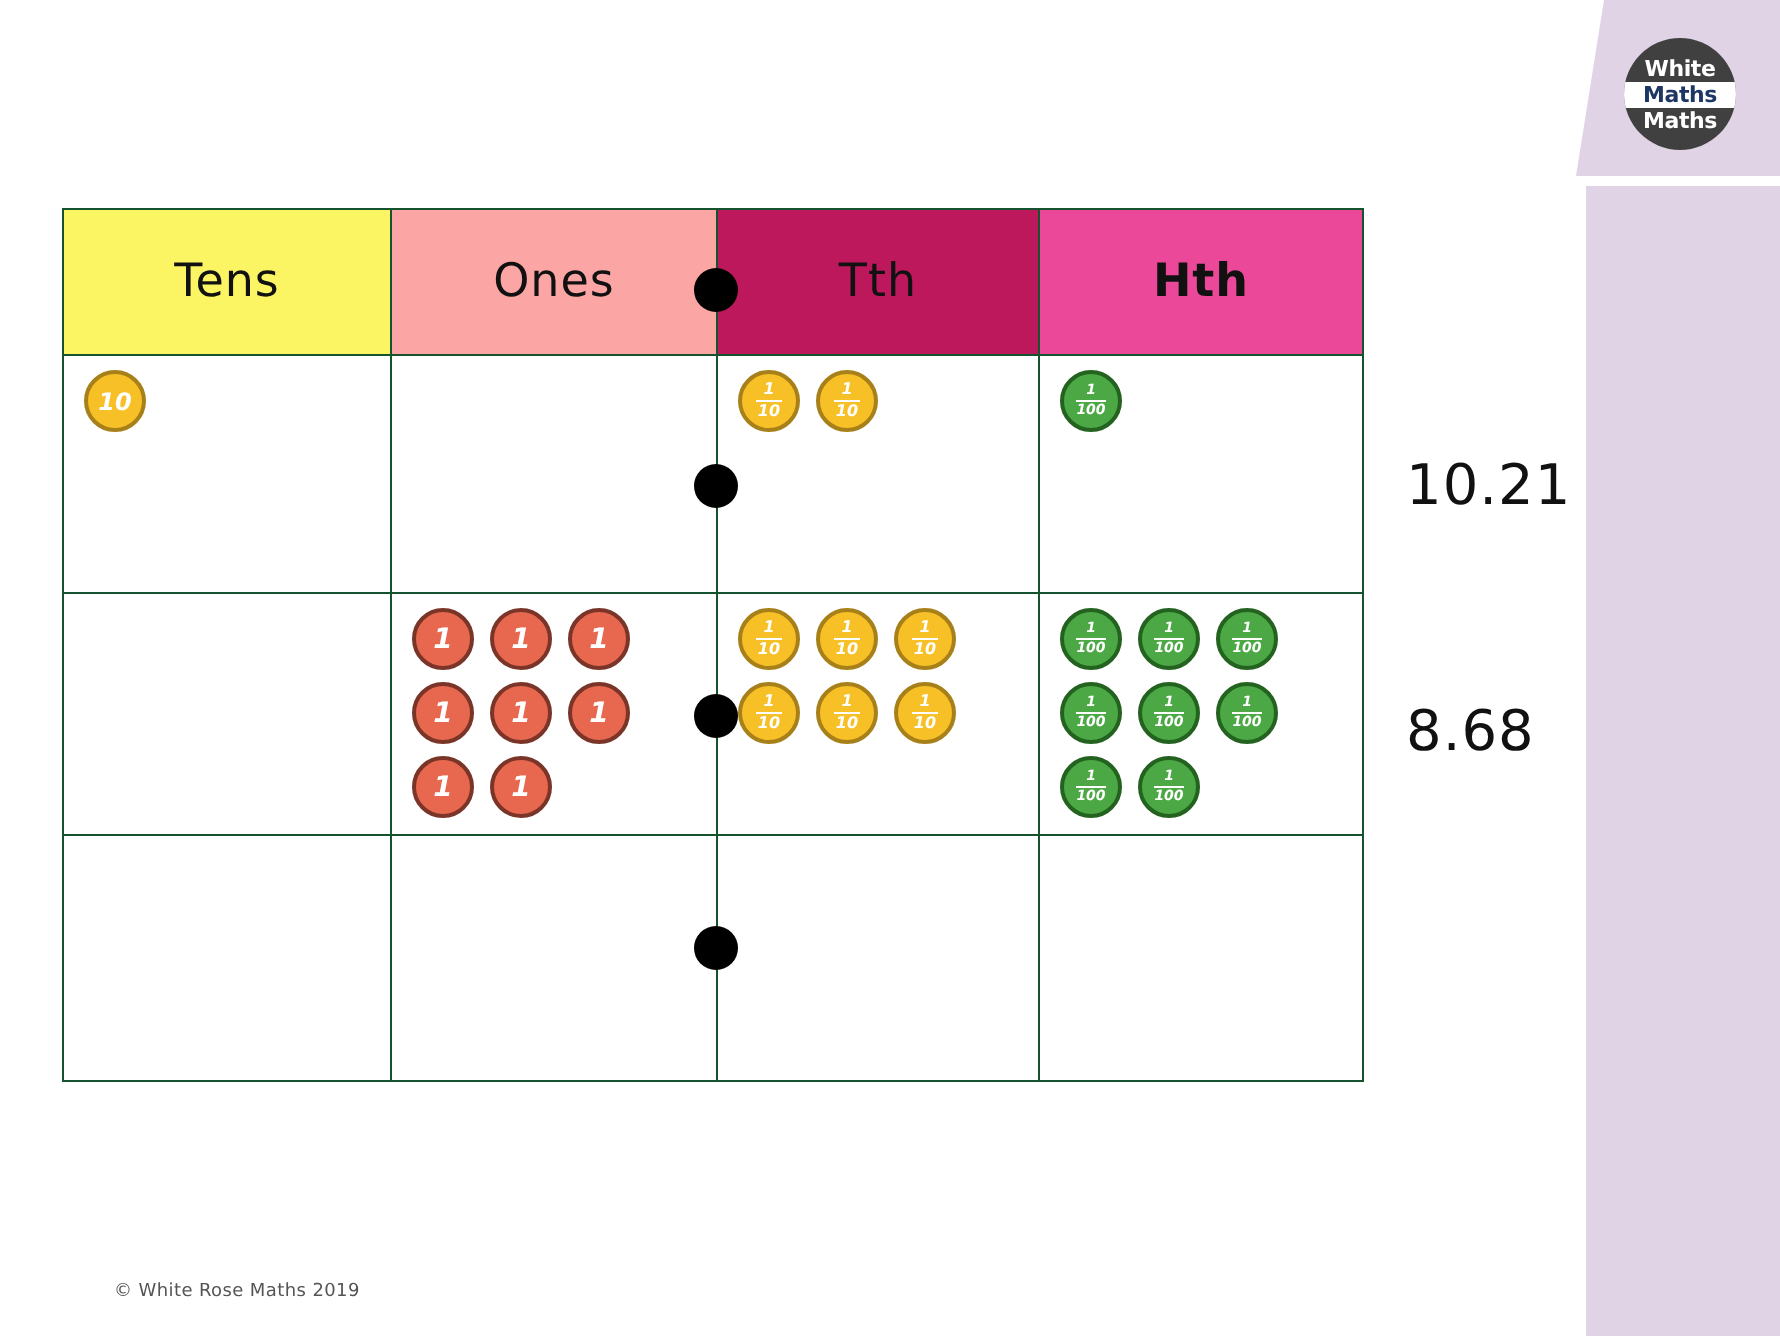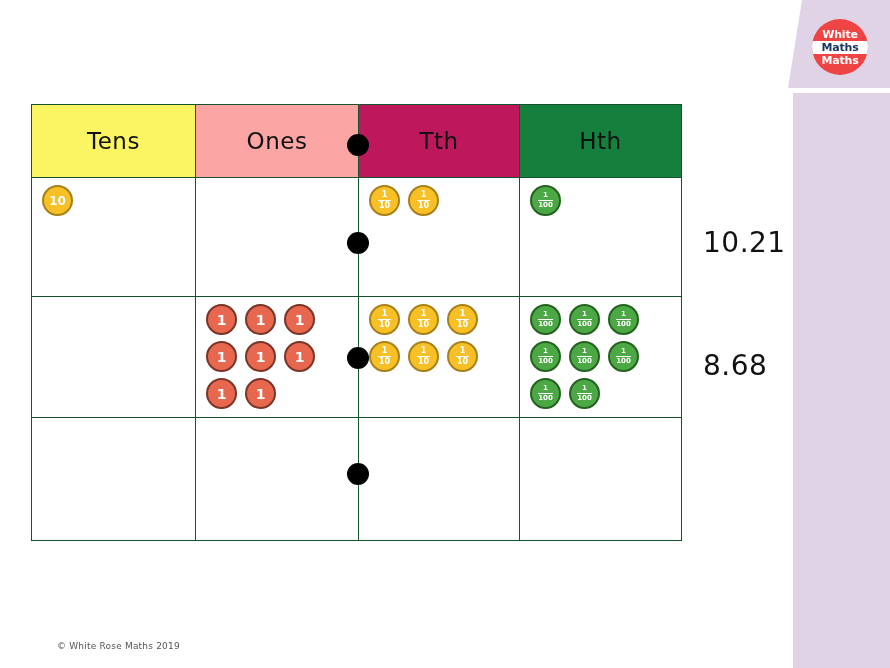--- a/index.html
+++ b/index.html
@@ -35,21 +35,21 @@
   }
 
   
   #brand-logo {
     position: absolute;
     top: 19px;
     left: 812px;
     width: 56px;
     height: 56px;
     border-radius: 50%;
-    background: #ef4444;
+    background: #404040;
     overflow: hidden;
     display: flex;
     flex-direction: column;
     align-items: center;
     justify-content: center;
     box-sizing: border-box;
   }
   .logo-line {
     font-family: "DejaVu Sans", sans-serif;
     font-weight: bold;
@@ -90,26 +90,27 @@
     vertical-align: middle;
     font-family: "DejaVu Sans", sans-serif;
     font-size: 23px;
     font-weight: normal;
     color: #111111;
     letter-spacing: 0.5px;
   }
   .head-tens { background: #fbf563; }
   .head-ones { background: #fca5a5; }
   .head-tth  { background: #be185d; }
-  .head-hth  { background: #15803d; }
+  .head-hth  { background: #ec4899; font-weight: bold; }
 
   .body-cell {
     background: #ffffff;
     vertical-align: top;
     position: relative;
+    font-style: italic;
   }
   .row-a .body-cell { height: 118px; }
   .row-b .body-cell { height: 120px; }
   .row-c .body-cell { height: 122px; }
 
   .counter-area {
     padding: 7px 0 0 10px;
     display: flex;
     flex-wrap: wrap;
     align-content: flex-start;

